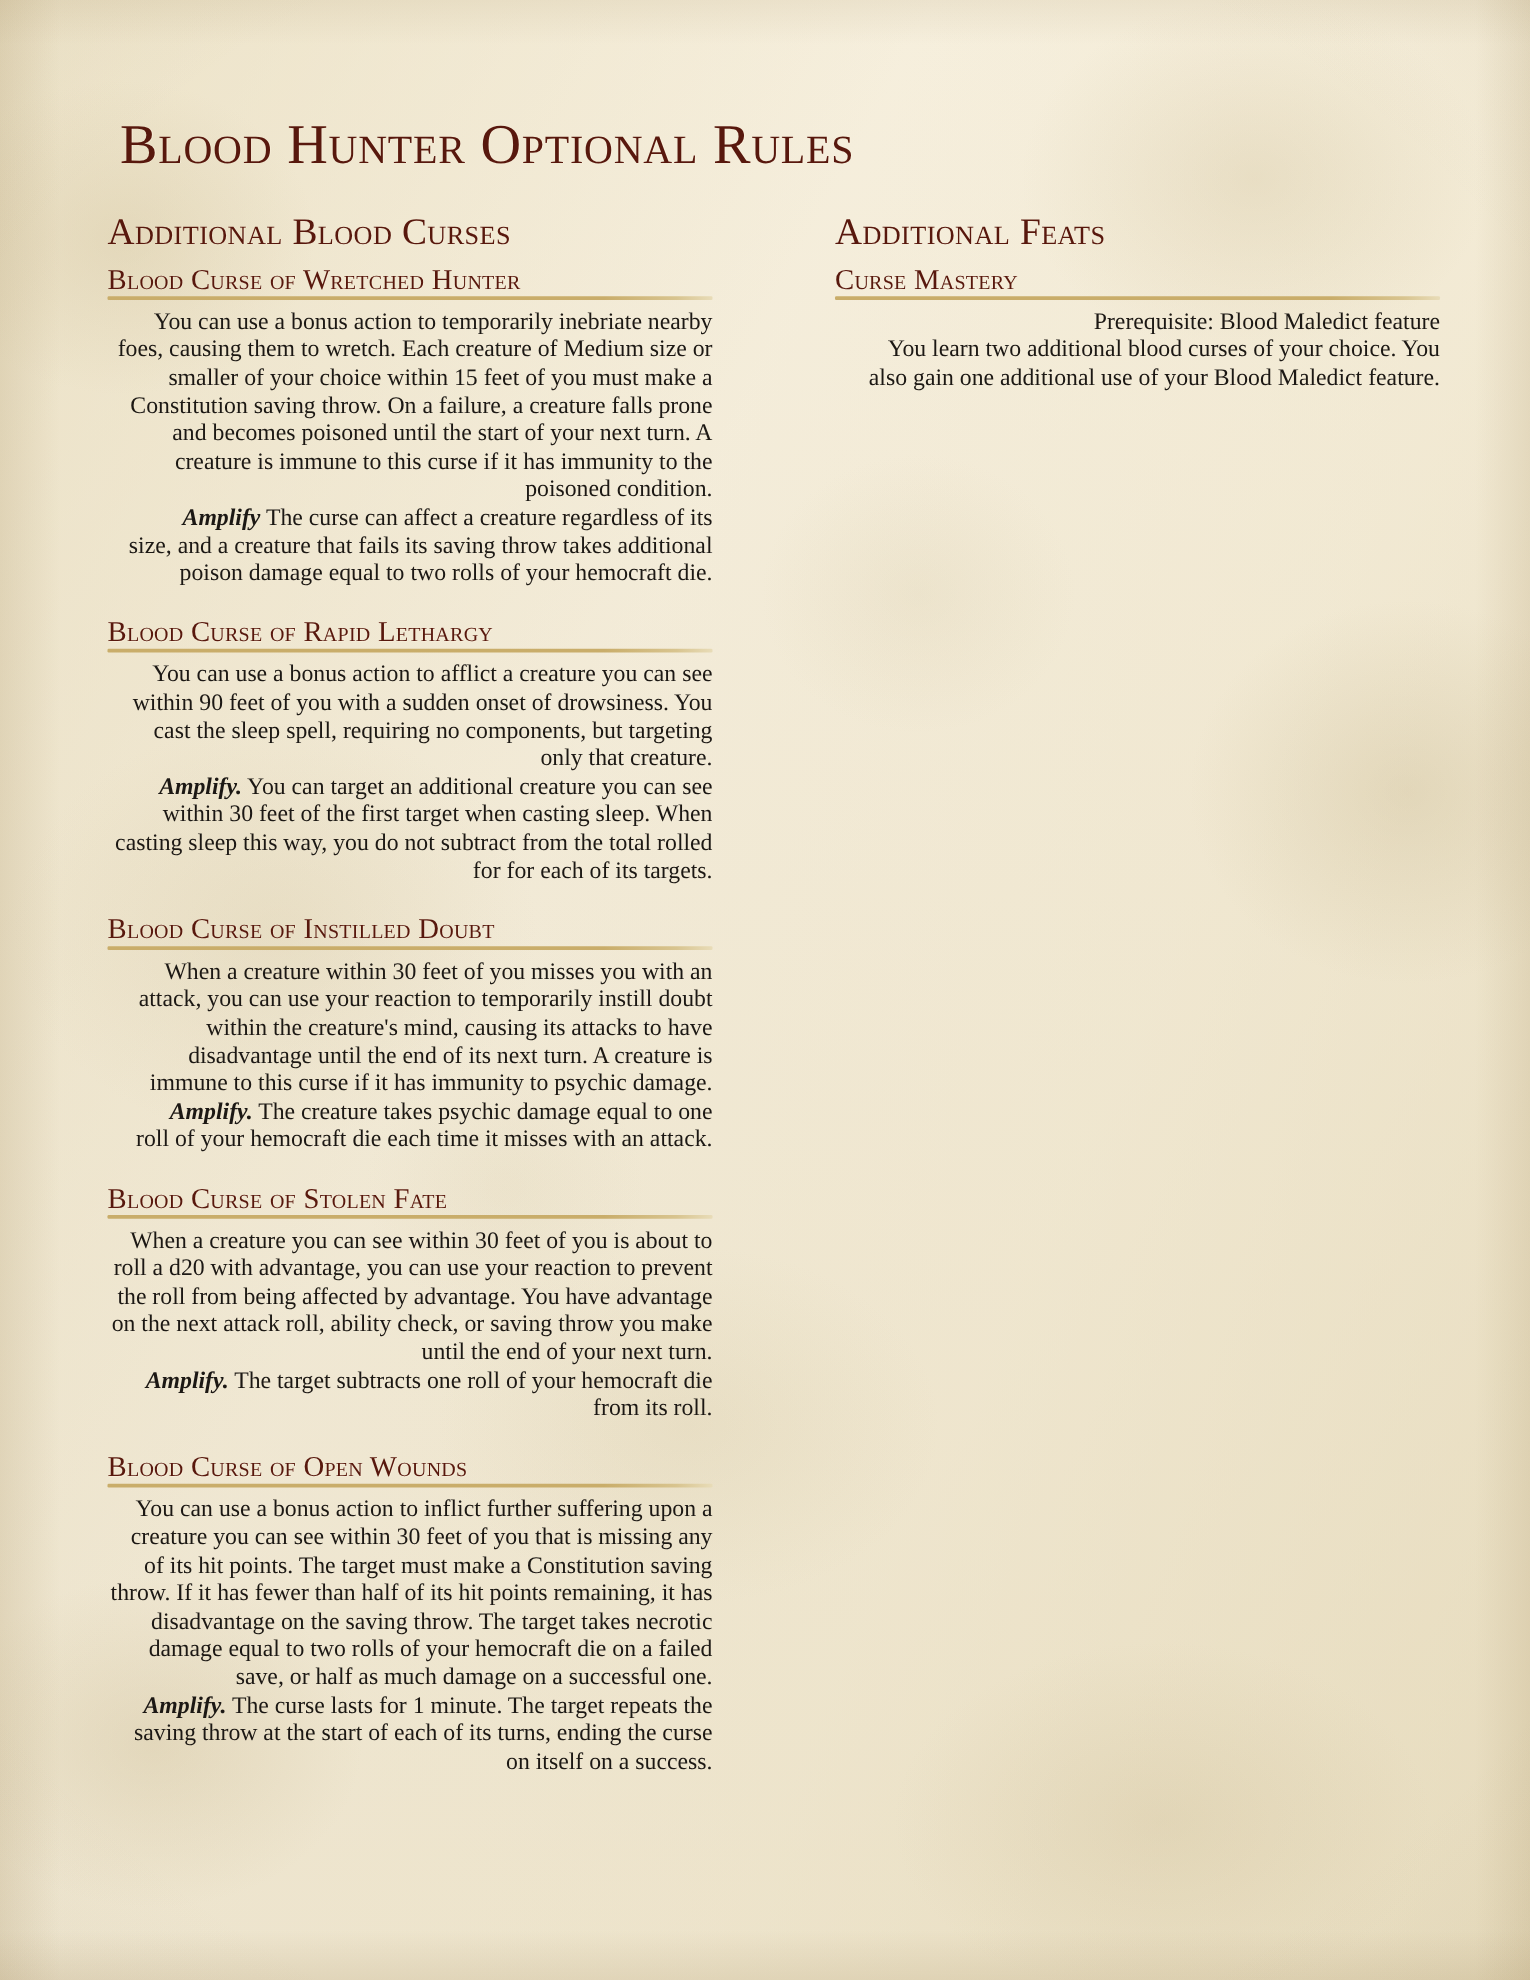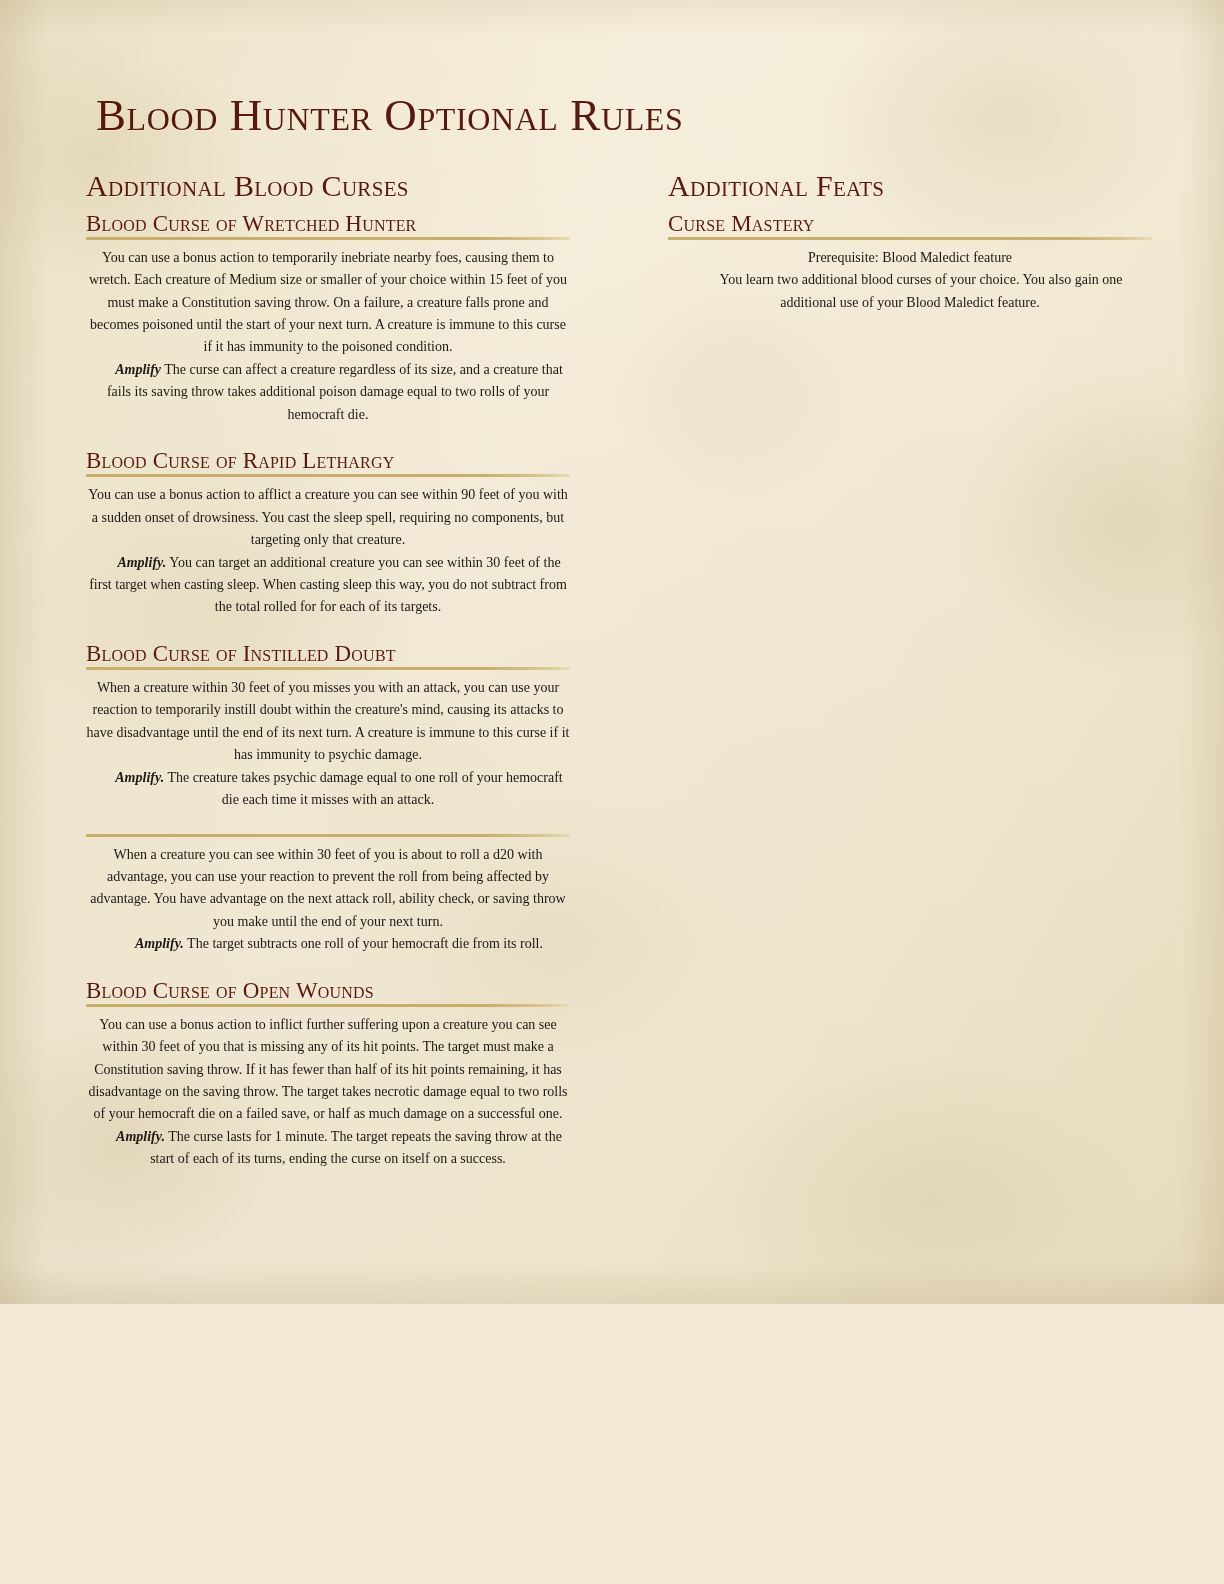--- a/index.html
+++ b/index.html
@@ -12,21 +12,21 @@
     height: 1584px;
     overflow: hidden;
     font-family: "Liberation Serif", "DejaVu Serif", serif;
     background-color: #f2ead6;
   }
 
   
   .page {
     position: relative;
     width: 1224px;
-    height: 1304px;
+    height: 1584px;
     box-sizing: border-box;
     background-color: #f3ecd9;
     background-image:
       radial-gradient(ellipse 220px 180px at 8% 12%, rgba(201,184,142,0.28), rgba(201,184,142,0) 70%),
       radial-gradient(ellipse 260px 200px at 82% 9%,  rgba(196,178,134,0.24), rgba(196,178,134,0) 72%),
       radial-gradient(ellipse 300px 240px at 18% 47%, rgba(203,187,146,0.22), rgba(203,187,146,0) 70%),
       radial-gradient(ellipse 250px 220px at 92% 40%, rgba(190,172,128,0.26), rgba(190,172,128,0) 70%),
       radial-gradient(ellipse 280px 200px at 45% 72%, rgba(205,190,150,0.20), rgba(205,190,150,0) 72%),
       radial-gradient(ellipse 240px 190px at 10% 88%, rgba(196,178,134,0.28), rgba(196,178,134,0) 70%),
       radial-gradient(ellipse 300px 200px at 76% 92%, rgba(198,180,138,0.24), rgba(198,180,138,0) 72%),
@@ -113,25 +113,25 @@
   .rule {
     height: 3px;
     width: 100%;
     margin: 1px 0 7px 0;
     background: linear-gradient(90deg, #c9ad6a 0%, #c9ad6a 82%, #d8c48f 94%, #e8dcb8 100%);
     border-radius: 1px;
   }
 
   
   .body-p {
-    font-size: 14px;
+    font-size: 19px;
     line-height: 22.4px;
     color: #1c1814;
     margin: 0;
-    text-align: center;
+    text-align: right;
   }
   .body-p + .body-p { margin-top: 0; }
   .indent { text-indent: 22px; }
   .amplify {
     font-weight: bold;
     font-style: italic;
   }
   .spell { }
   .prereq { }
 </style>
@@ -164,20 +164,21 @@
         </div>
 
         <div class="entry">
           <h3 class="entry-title">Blood Curse of Instilled Doubt</h3>
           <div class="rule"></div>
           <p class="body-p">When a creature within 30 feet of you misses you with an attack, you can use your reaction to temporarily instill doubt within the creature's mind, causing its attacks to have disadvantage until the end of its next turn. A creature is immune to this curse if it has immunity to psychic damage.</p>
           <p class="body-p indent"><span class="amplify">Amplify.</span><span> The creature takes psychic damage equal to one roll of your hemocraft die each time it misses with an attack.</span></p>
         </div>
 
         <div class="entry">
+          <h3 class="entry-title">Blood Curse of Stolen Fate</h3>
           <div class="rule"></div>
           <p class="body-p">When a creature you can see within 30 feet of you is about to roll a d20 with advantage, you can use your reaction to prevent the roll from being affected by advantage. You have advantage on the next attack roll, ability check, or saving throw you make until the end of your next turn.</p>
           <p class="body-p indent"><span class="amplify">Amplify.</span><span> The target subtracts one roll of your hemocraft die from its roll.</span></p>
         </div>
 
         <div class="entry">
           <h3 class="entry-title">Blood Curse of Open Wounds</h3>
           <div class="rule"></div>
           <p class="body-p">You can use a bonus action to inflict further suffering upon a creature you can see within 30 feet of you that is missing any of its hit points. The target must make a Constitution saving throw. If it has fewer than half of its hit points remaining, it has disadvantage on the saving throw. The target takes necrotic damage equal to two rolls of your hemocraft die on a failed save, or half as much damage on a successful one.</p>
           <p class="body-p indent"><span class="amplify">Amplify.</span><span> The curse lasts for 1 minute. The target repeats the saving throw at the start of each of its turns, ending the curse on itself on a success.</span></p>

